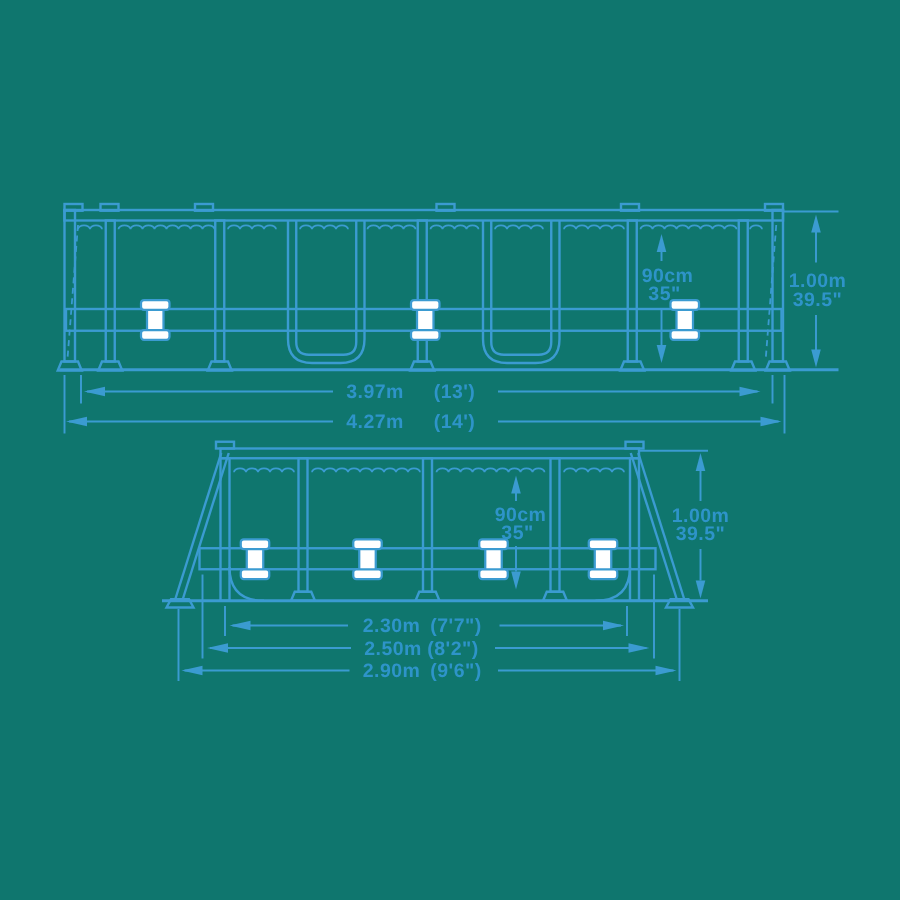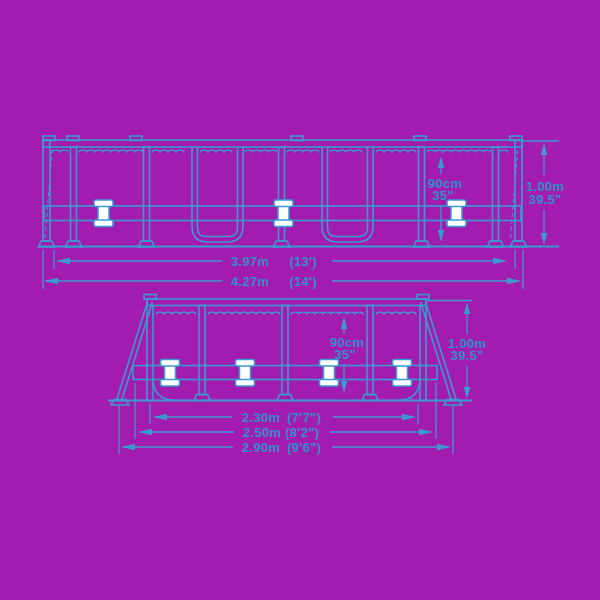--- a/index.html
+++ b/index.html
@@ -1,16 +1,16 @@
 <!DOCTYPE html>
 <html style="--line: #3b9bd1; --text: #2e94c9;"><head>
 <meta charset="utf-8">
 <style>
   html,body{margin:0;padding:0;background:#fff;}
-  .stage{position:relative;width:600px;height:600px;background:#a21caf;overflow:hidden;}
+  .stage{position:relative;width:600px;height:600px;background:#0f766e;overflow:hidden;}
   svg{position:absolute;left:0;top:0;}
   .ln{fill:none;stroke:var(--line);stroke-width:1.6;}
   .thin{fill:none;stroke:var(--line);stroke-width:1.3;}
   .wave{fill:none;stroke:var(--line);stroke-width:1.2;}
   .dash{fill:none;stroke:var(--line);stroke-width:1.2;stroke-dasharray:4 3;}
   .ground{fill:none;stroke:var(--line);stroke-width:2;}
   .wfill{fill:#fff;stroke:var(--line);stroke-width:1.5;}
   .arr{fill:var(--line);stroke:none;}
   .txt{fill:var(--text);font-family:"Liberation Sans",sans-serif;font-weight:bold;font-size:13px;letter-spacing:.3px;text-anchor:middle;}
 </style>

